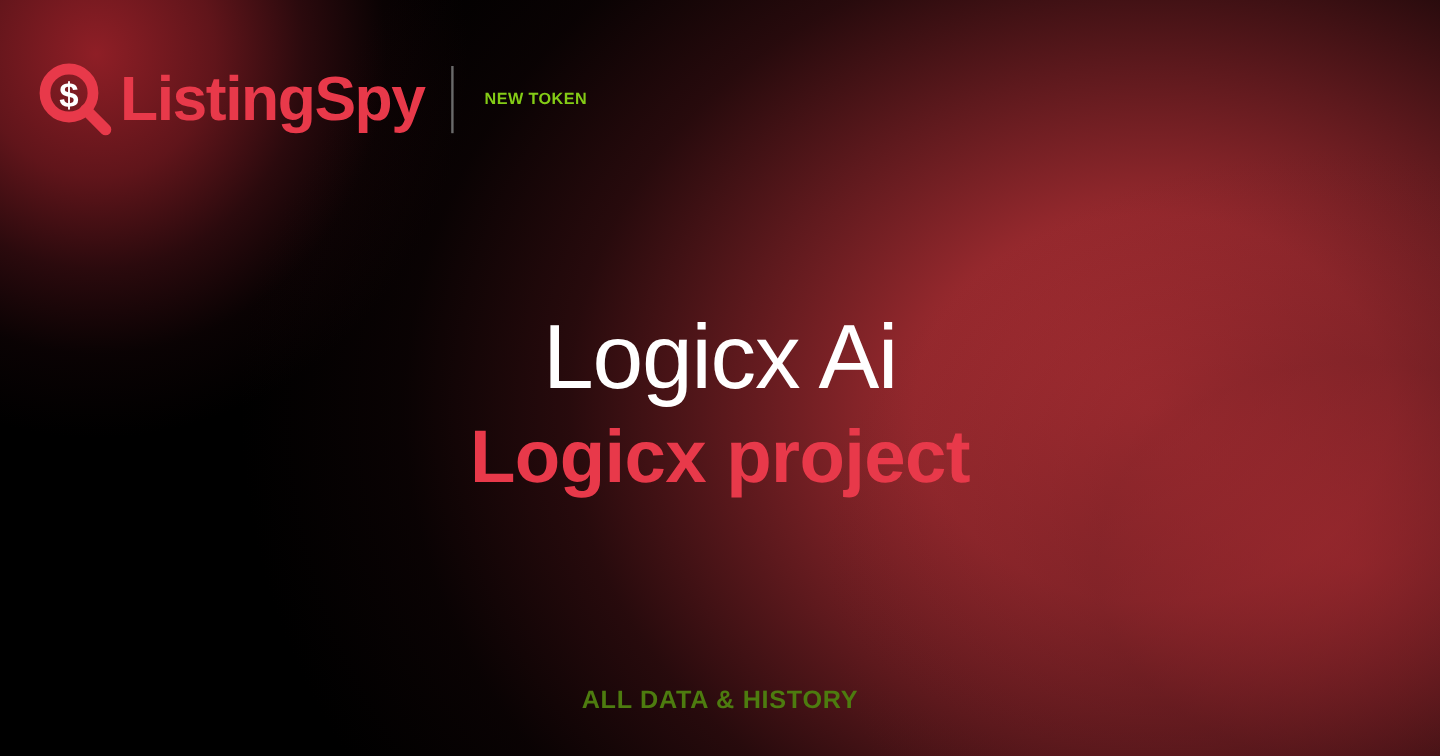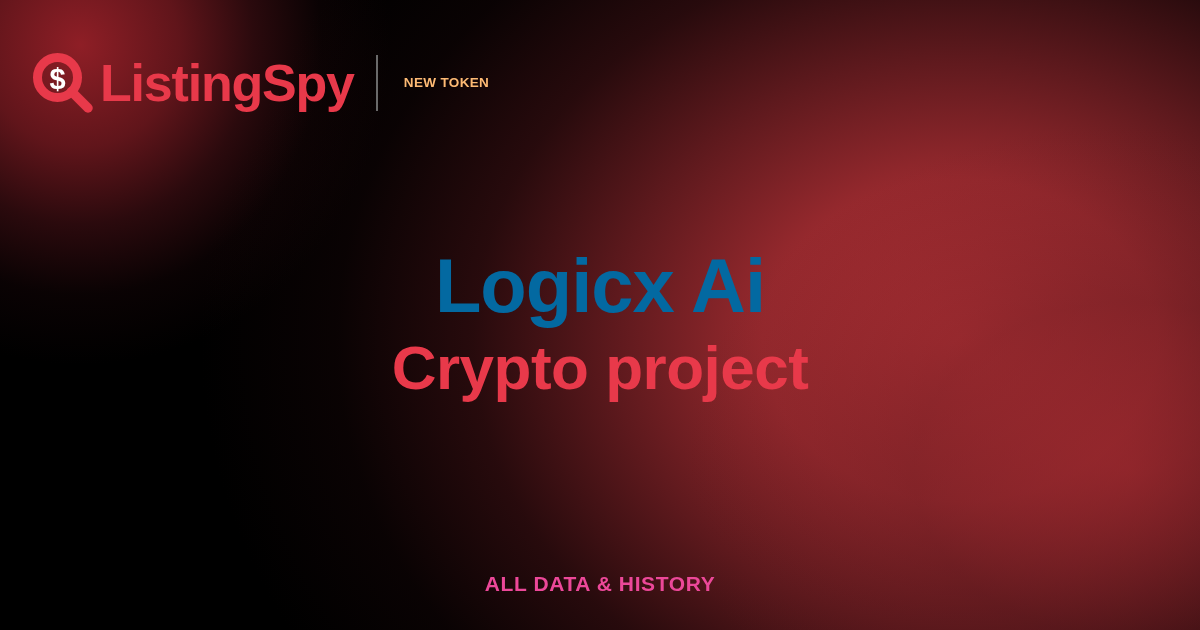--- a/index.html
+++ b/index.html
@@ -87,65 +87,65 @@
     white-space: nowrap;
   }
   #logo-divider {
     width: 2px;
     height: 56px;
     background: #6a6a6a;
     margin: 0 26px 0 22px;
     flex: 0 0 auto;
   }
   #tagline {
-    color: #fdba74;
+    color: #84cc16;
     font-size: 13.5px;
     font-weight: bold;
     line-height: 1.42;
     letter-spacing: 0.35px;
     white-space: nowrap;
   }
 
   
   #hero {
     position: absolute;
     left: 0;
     right: 0;
     top: 246px;
     text-align: center;
     z-index: 5;
   }
   #hero-title {
-    color: #0369a1;
+    color: #ffffff;
     font-size: 76px;
-    font-weight: bold;
+    font-weight: normal;
     line-height: 1.04;
     letter-spacing: -1px;
-    margin: 0;
+    margin: 12px;
   }
   #hero-subtitle {
     color: #e8394a;
     font-size: 62px;
     font-weight: bold;
     line-height: 1.08;
     letter-spacing: -0.5px;
     margin: 10px 0 0 0;
   }
 
   
   #footer {
     position: absolute;
     left: 0;
     right: 0;
     bottom: 34px;
     text-align: center;
     z-index: 5;
   }
   #footer-text {
-    color: #ec4899;
+    color: #4d7c0f;
     font-size: 21px;
     font-weight: bold;
     letter-spacing: 0.6px;
   }
 </style>
 </head>
 <body>
 
 <div id="card">
 
@@ -170,20 +170,20 @@
     <div id="logo-divider"></div>
 
     <div id="tagline">
       <div>NEW TOKEN</div>
     </div>
 
   </div>
 
   <div id="hero">
     <h1 id="hero-title">Logicx Ai</h1>
-    <h2 id="hero-subtitle">Crypto project</h2>
+    <h2 id="hero-subtitle">Logicx project</h2>
   </div>
 
   <div id="footer">
     <span id="footer-text">ALL DATA &amp; HISTORY</span>
   </div>
 
 </div>
 
 </body></html>

